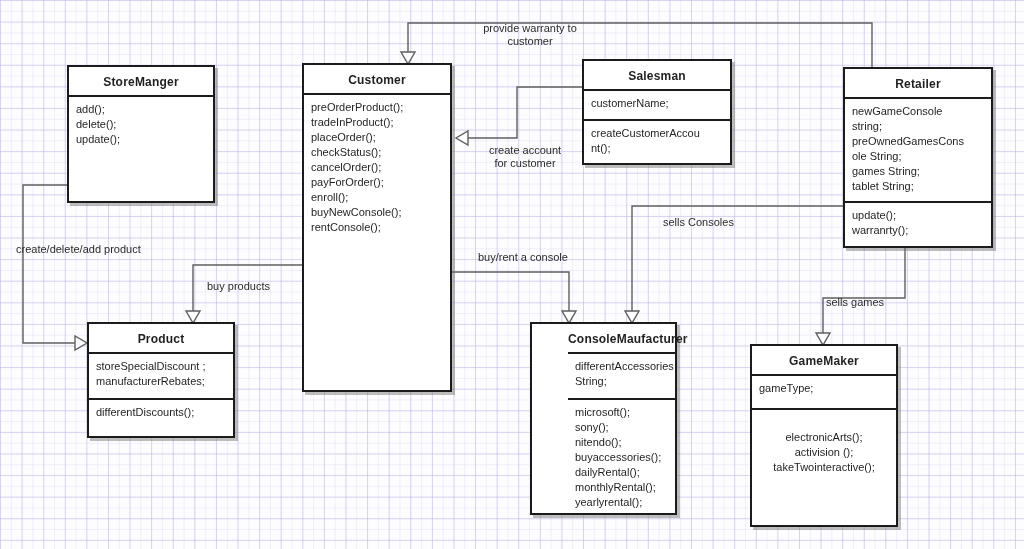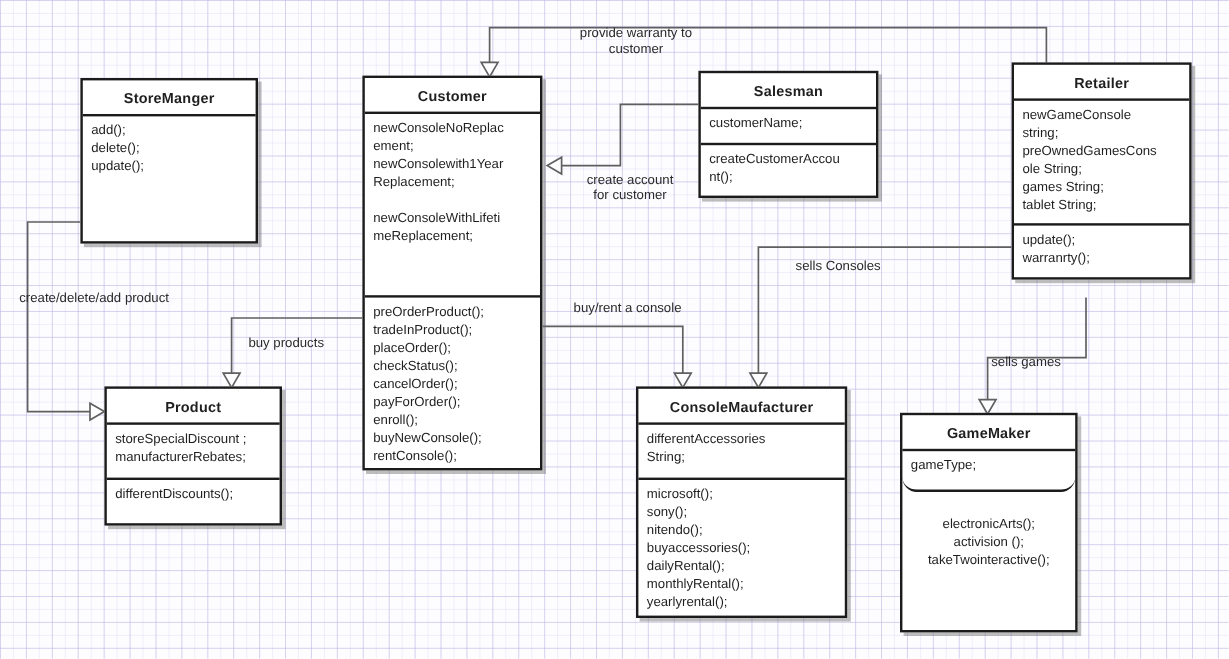--- a/index.html
+++ b/index.html
@@ -115,78 +115,71 @@
 
   <div class="uml-class" style="left:67px; top:65px; width:148px; height:138px;">
     <div class="uml-title">StoreManger</div>
     <div class="uml-methods">add();
 delete();
 update();</div>
   </div>
 
   <div class="uml-class" style="left:302px; top:63px; width:150px; height:329px;">
     <div class="uml-title">Customer</div>
-    <div class="uml-attrs" style="height:153px;">newConsoleNoReplac
-ement;
-newConsolewith1Year
-Replacement;
-
-newConsoleWithLifeti
-meReplacement;</div>
     <div class="uml-methods">preOrderProduct();
 tradeInProduct();
 placeOrder();
 checkStatus();
 cancelOrder();
 payForOrder();
 enroll();
 buyNewConsole();
 rentConsole();</div>
   </div>
 
   <div class="uml-class" style="left:582px; top:59px; width:150px; height:106px;">
     <div class="uml-title">Salesman</div>
     <div class="uml-attrs" style="height:30px;">customerName;</div>
     <div class="uml-methods">createCustomerAccou
 nt();</div>
   </div>
 
-  <div class="uml-class" style="left:843px; top:52px; width:150px; height:181px;">
+  <div class="uml-class" style="left:843px; top:67px; width:150px; height:181px;">
     <div class="uml-title">Retailer</div>
     <div class="uml-attrs" style="height:104px;">newGameConsole
 string;
 preOwnedGamesCons
 ole String;
 games String;
 tablet String;</div>
     <div class="uml-methods">update();
 warranrty();</div>
   </div>
 
   <div class="uml-class" style="left:87px; top:322px; width:148px; height:116px;">
     <div class="uml-title">Product</div>
     <div class="uml-attrs" style="height:46px;">storeSpecialDiscount ;
 manufacturerRebates;</div>
     <div class="uml-methods">differentDiscounts();</div>
   </div>
 
-  <div class="uml-class" style="left:530px; top:322px; width:176px; height:193px;">
+  <div class="uml-class" style="left:530px; top:322px; width:147px; height:193px;padding-left:36px;">
     <div class="uml-title">ConsoleMaufacturer</div>
     <div class="uml-attrs" style="height:46px;">differentAccessories
 String;</div>
     <div class="uml-methods">microsoft();
 sony();
 nitendo();
 buyaccessories();
 dailyRental();
 monthlyRental();
 yearlyrental();</div>
   </div>
 
   <div class="uml-class" style="left:750px; top:344px; width:148px; height:183px;">
     <div class="uml-title">GameMaker</div>
-    <div class="uml-attrs" style="height:34px;border-radius:12px;">gameType;</div>
+    <div class="uml-attrs" style="height:34px;">gameType;</div>
     <div class="uml-methods centered">electronicArts();
 activision ();
 takeTwointeractive();</div>
   </div>
 
 </div>
 
 </body></html>

